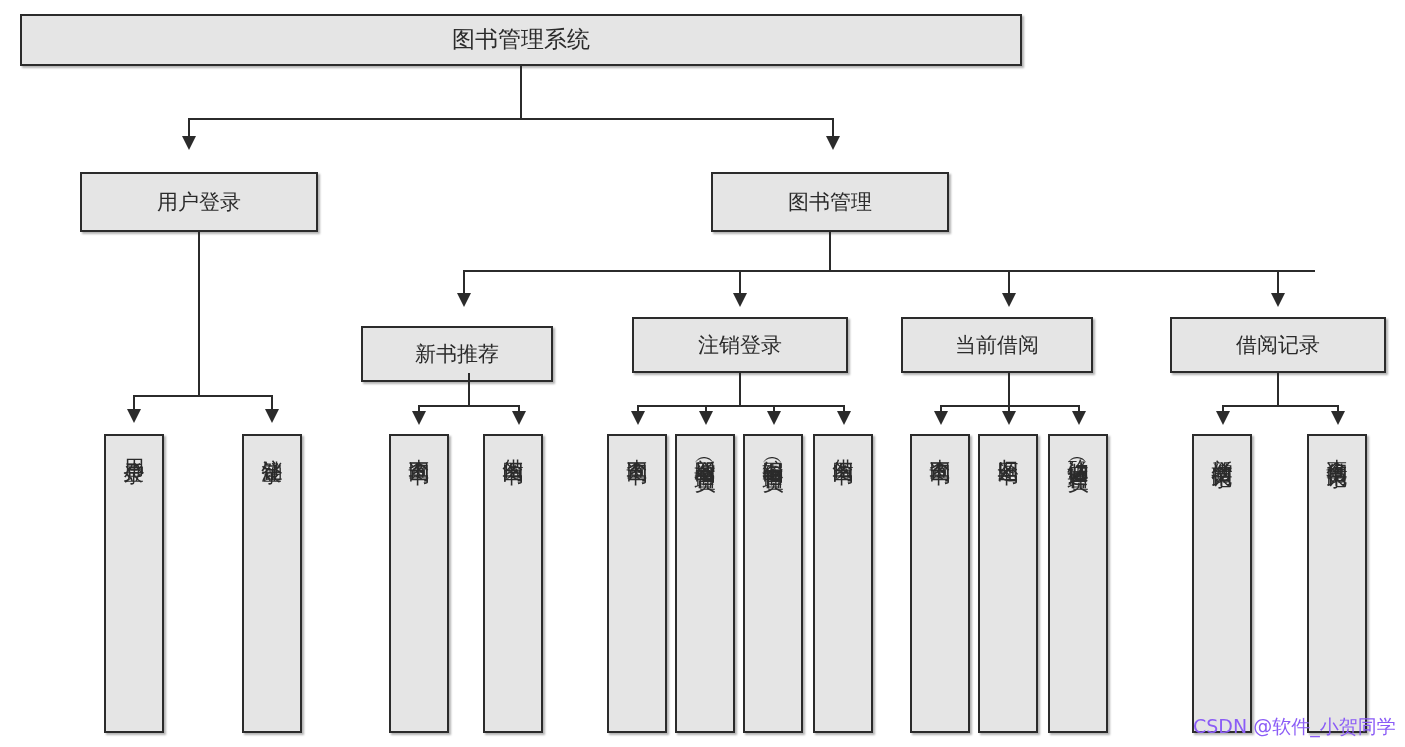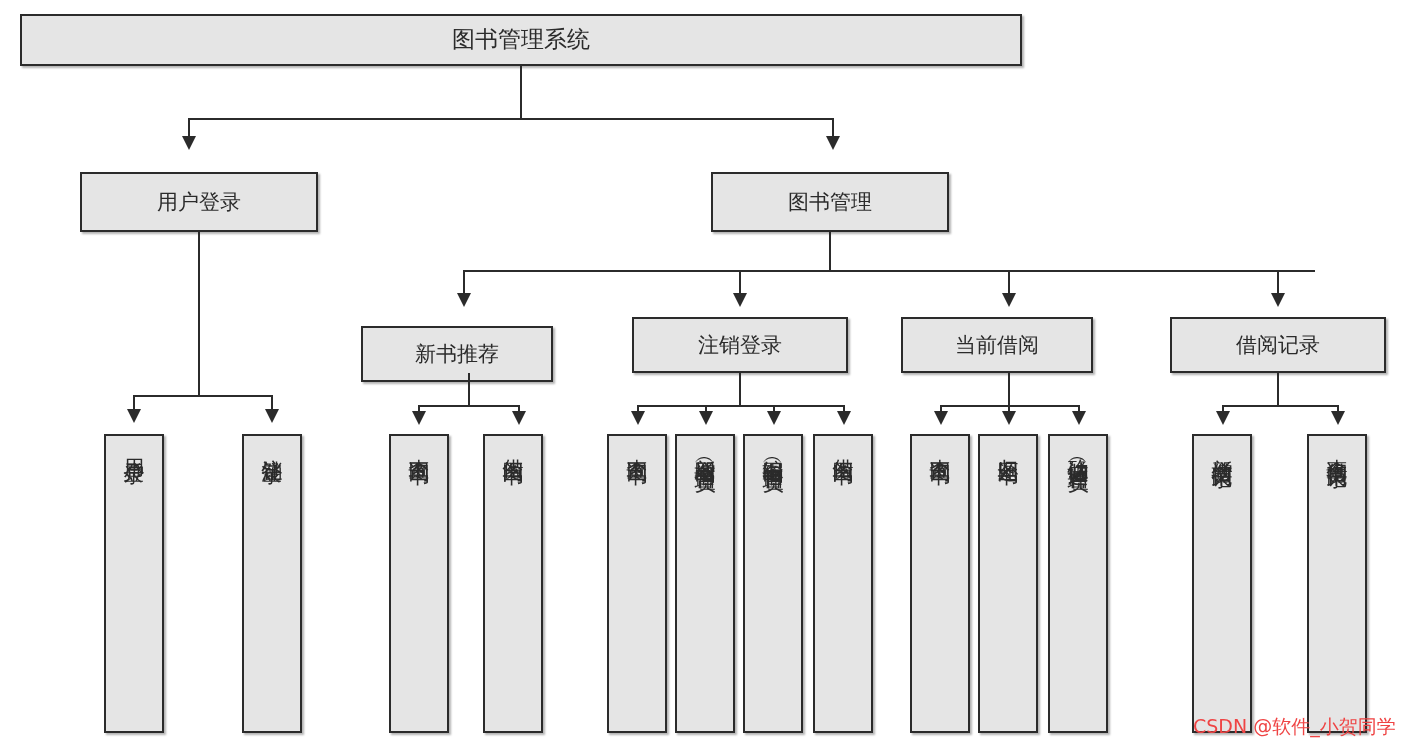--- a/index.html
+++ b/index.html
@@ -67,21 +67,21 @@
     width: 0;
     height: 0;
     border-left: 7px solid transparent;
     border-right: 7px solid transparent;
     border-top: 14px solid #2b2b2b;
   }
 
   
   #watermark {
     position: absolute;
-    color: #ef4444;
+    color: #8b5cf6;
     font-size: 19px;
     white-space: nowrap;
     user-select: none;
   }
 </style>
 </head>
 <body>
 
 <div id="canvas">
 

